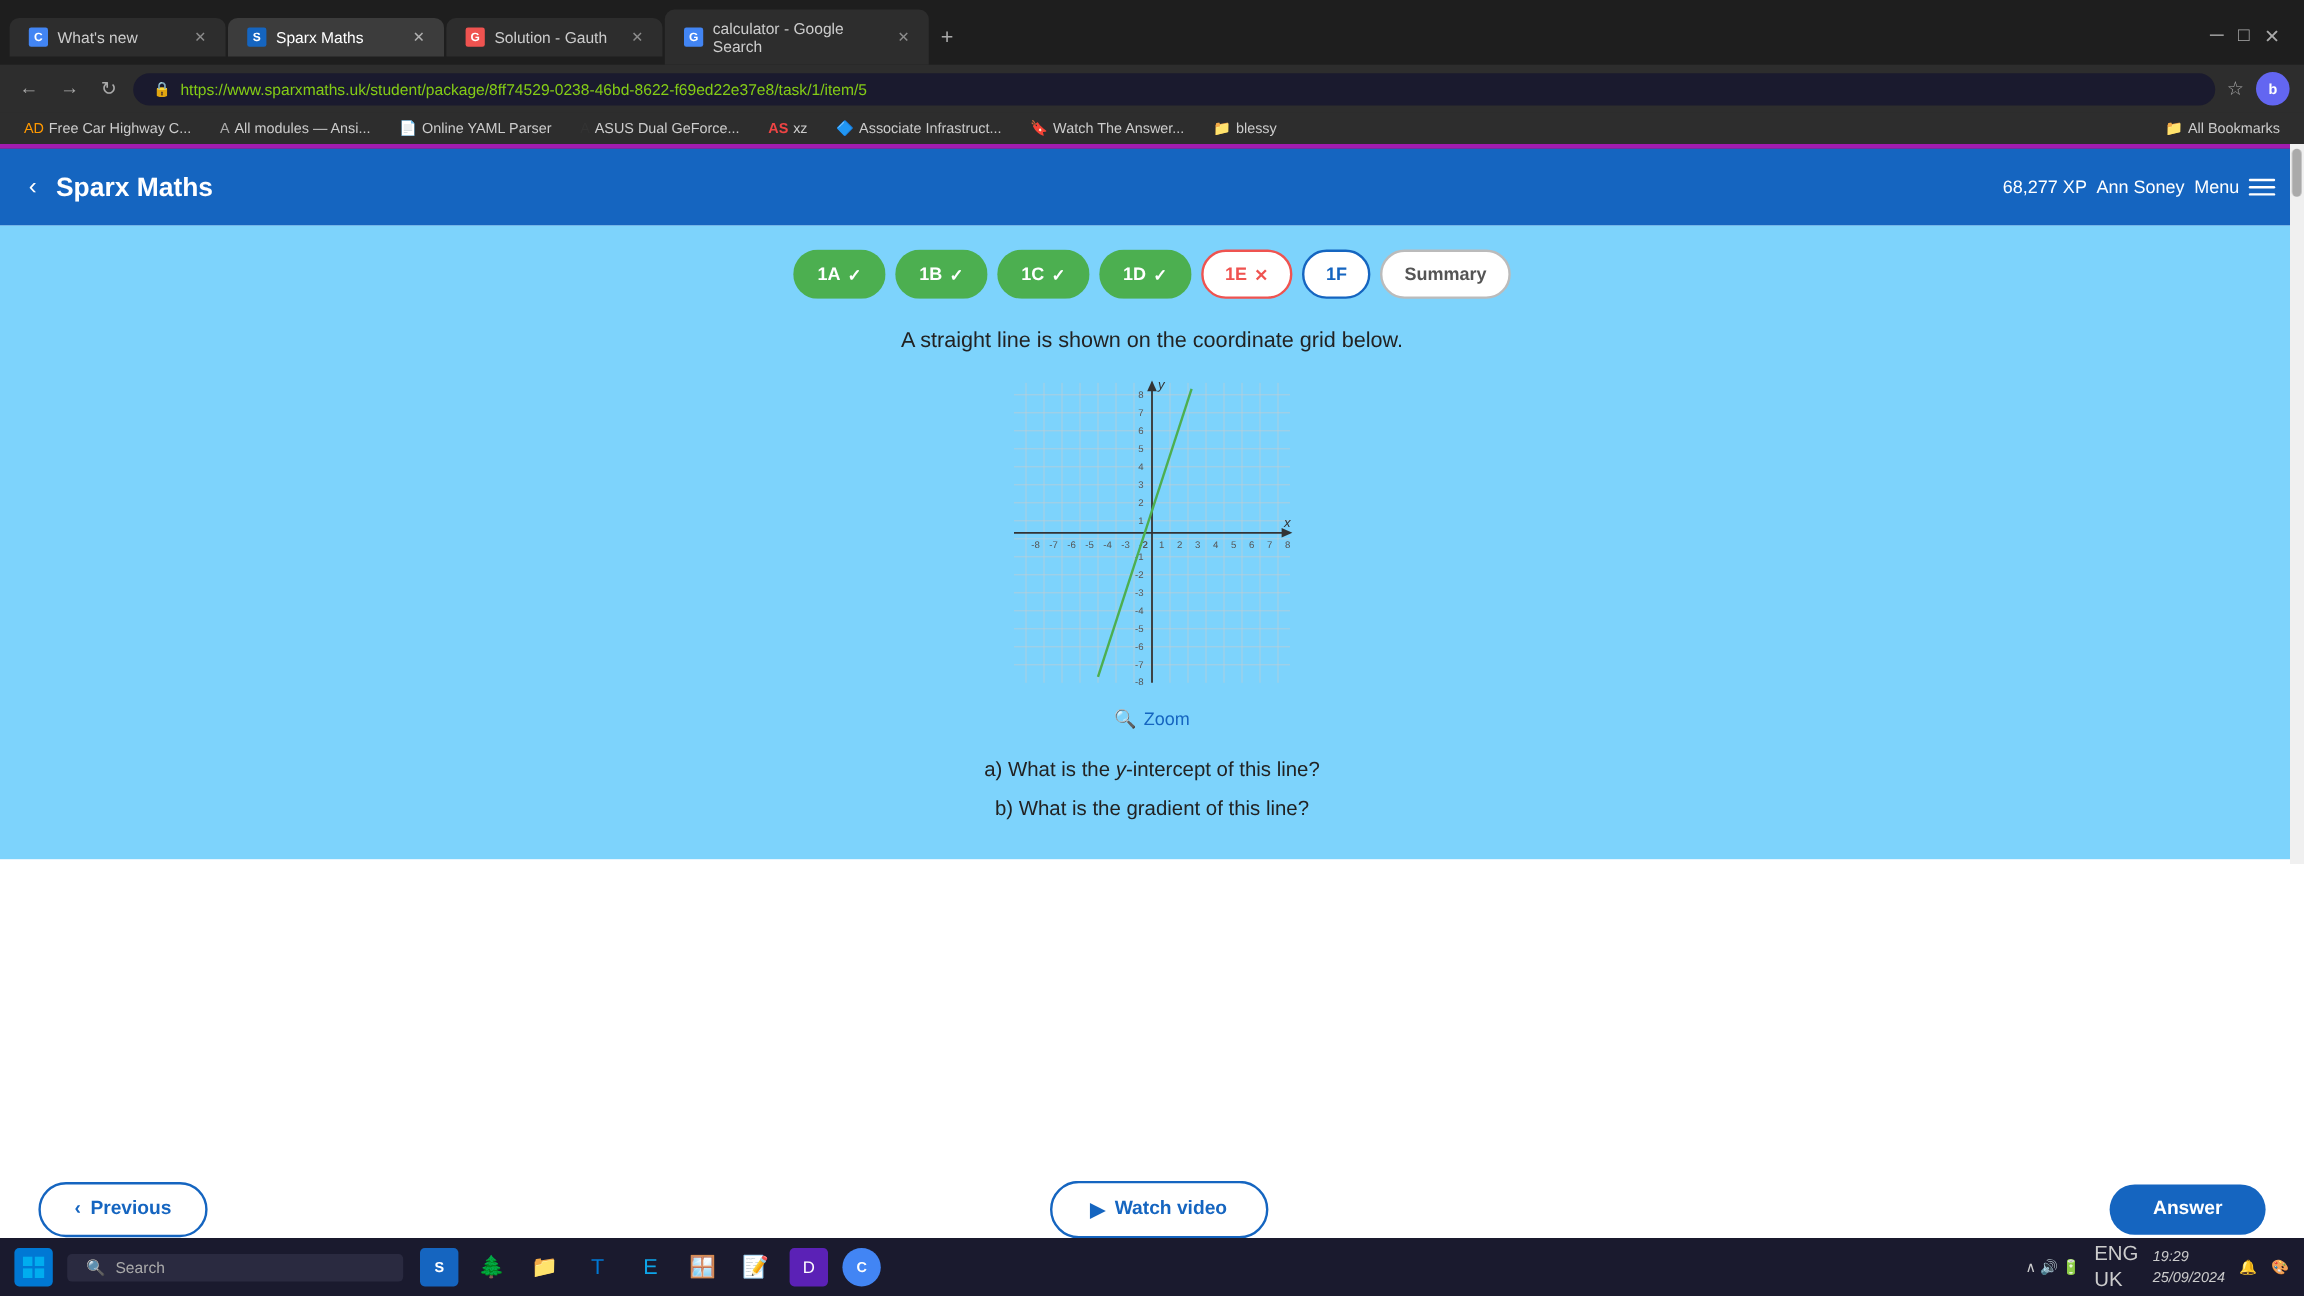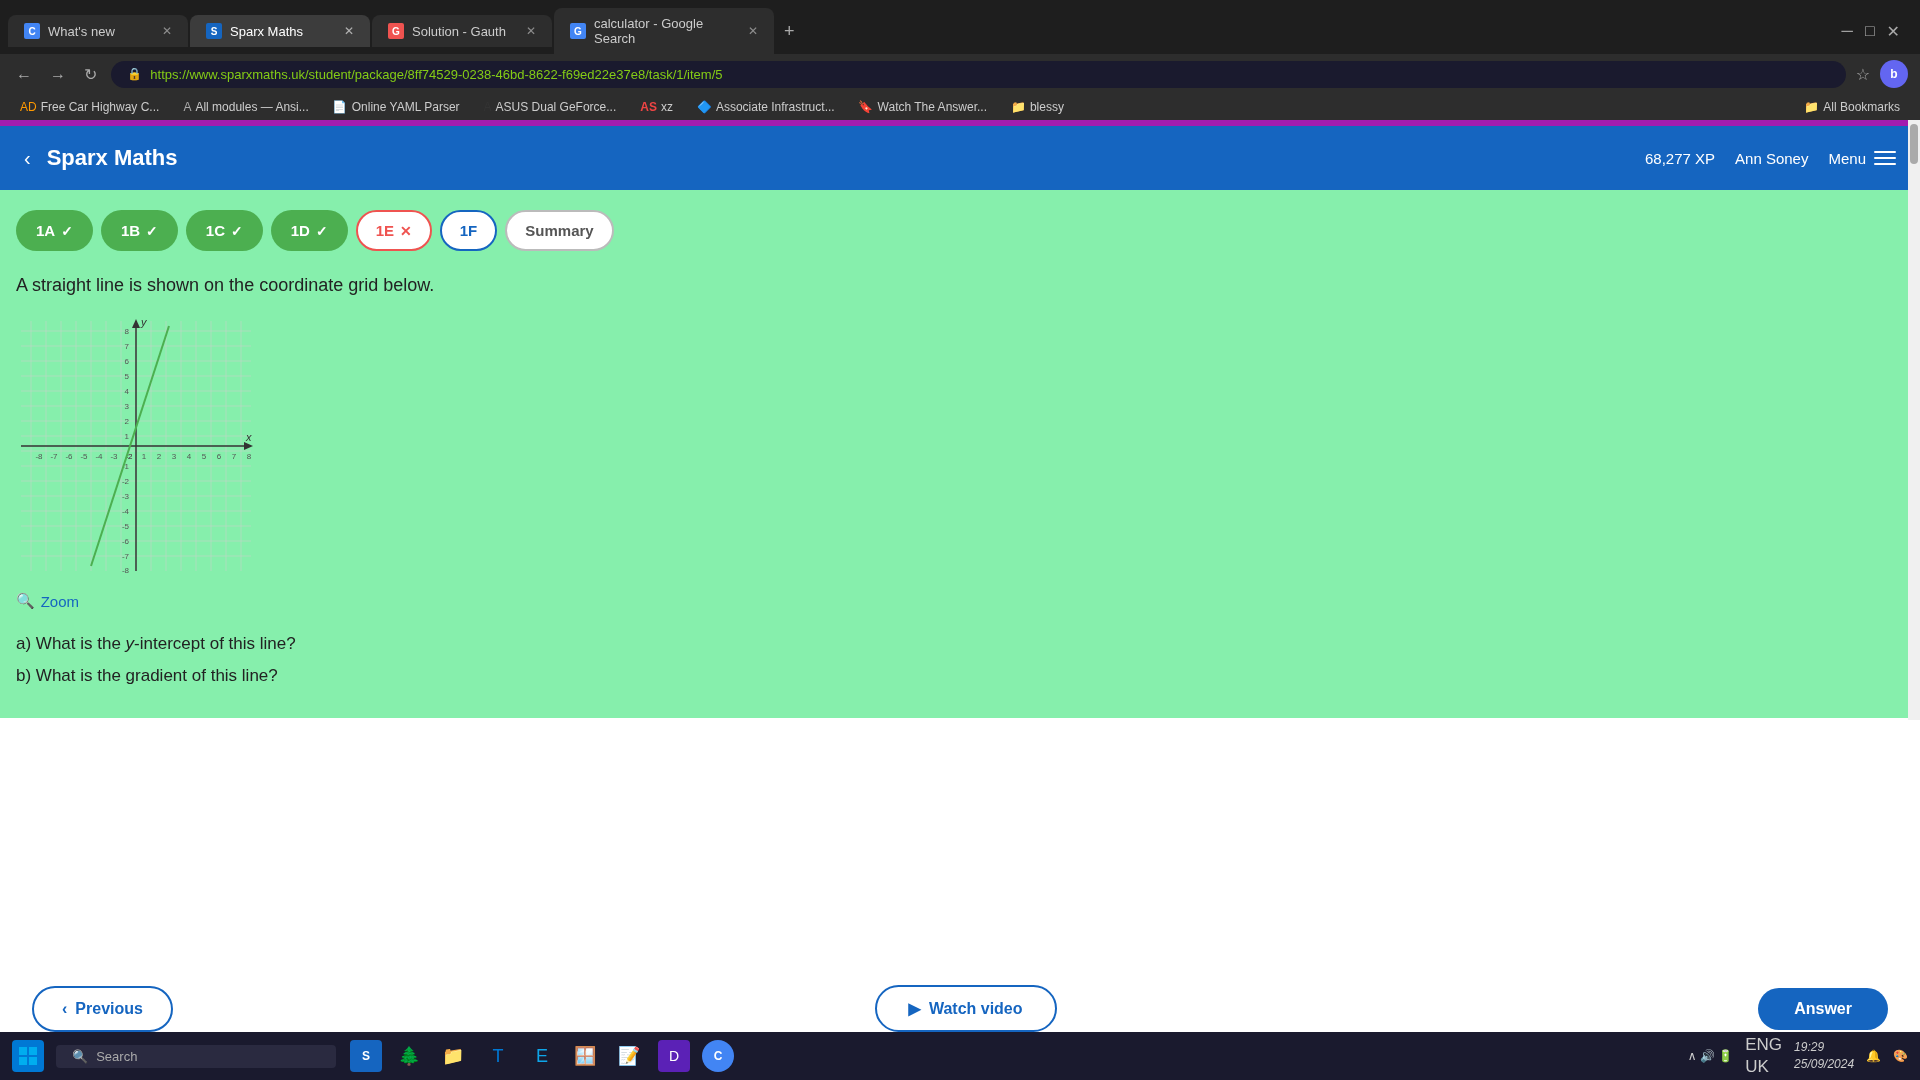--- a/index.html
+++ b/index.html
@@ -16,36 +16,36 @@
     .tab-controls { margin-left: auto; display: flex; gap: 12px; padding-right: 12px; color: #aaa; font-size: 16px; }
 
     .address-bar-row { display: flex; align-items: center; padding: 6px 12px; gap: 10px; background: #2d2d2d; }
     .nav-btn { color: #aaa; font-size: 16px; cursor: pointer; padding: 4px; }
     .address-bar { flex: 1; background: #1a1a2e; border-radius: 20px; padding: 6px 16px; color: #ddd; font-size: 13px; display: flex; align-items: center; gap: 8px; }
     .address-bar .lock-icon { color: #aaa; font-size: 12px; }
     .address-bar .url-text { color: #84cc16; font-size: 13px; }
     .star-btn { color: #aaa; font-size: 16px; }
     .profile-btn { width: 28px; height: 28px; border-radius: 50%; background: #6366f1; color: white; display: flex; align-items: center; justify-content: center; font-size: 12px; font-weight: bold; }
 
-    .bookmarks-bar { display: flex; align-items: flex-end; padding: 4px 12px; gap: 8px; background: #2d2d2d; font-size: 12px; color: #ccc; border-bottom: 6px solid #a21caf; }
+    .bookmarks-bar { display: flex; align-items: flex-end; padding: 4px 12px; gap: 8px; background: #2d2d2d; font-size: 12px; color: #ccc; border-bottom: 4px solid #a21caf; }
     .bookmark-item { display: flex; align-items: center; gap: 4px; padding: 2px 8px; border-radius: 4px; cursor: pointer; white-space: nowrap; }
 
     
     .sparx-header { background: #1565c0; display: flex; align-items: center; padding: 0 24px; height: 64px; }
     .back-btn { color: white; font-size: 20px; margin-right: 16px; cursor: pointer; }
     .sparx-logo { color: white; font-size: 22px; font-weight: bold; }
-    .header-right { margin-left: auto; display: flex; align-items: center; gap: 20px; color: white; }
+    .header-right { margin-left: auto; display: flex; align-items: center; gap: 8px; color: white; }
     .xp-text { font-size: 15px; }
     .user-name { font-size: 15px; }
     .menu-btn { display: flex; align-items: center; gap: 8px; font-size: 15px; color: white; cursor: pointer; }
     .hamburger { display: flex; flex-direction: column; gap: 4px; }
     .hamburger span { width: 22px; height: 2px; background: white; border-radius: 1px; }
 
     
-    .main-content { background: #86efac; padding: 20px 16px; display: flex; flex-direction: column; align-items: flex-start; }
+    .main-content { background: #7dd3fc; padding: 20px 0; display: flex; flex-direction: column; align-items: center; }
 
     
     .task-tabs { display: flex; align-items: center; gap: 8px; margin-bottom: 24px; }
     .task-tab { display: flex; align-items: center; gap: 6px; padding: 10px 18px; border-radius: 24px; font-size: 15px; font-weight: 600; cursor: pointer; border: 2px solid transparent; }
     .task-tab.completed { background: #4caf50; color: white; }
     .task-tab.error { background: white; color: #ef5350; border: 2px solid #ef5350; }
     .task-tab.pending { background: white; color: #1565c0; border: 2px solid #1565c0; }
     .task-tab.summary { background: white; color: #555; border: 2px solid #bbb; }
     .check-icon { font-size: 14px; }
 

